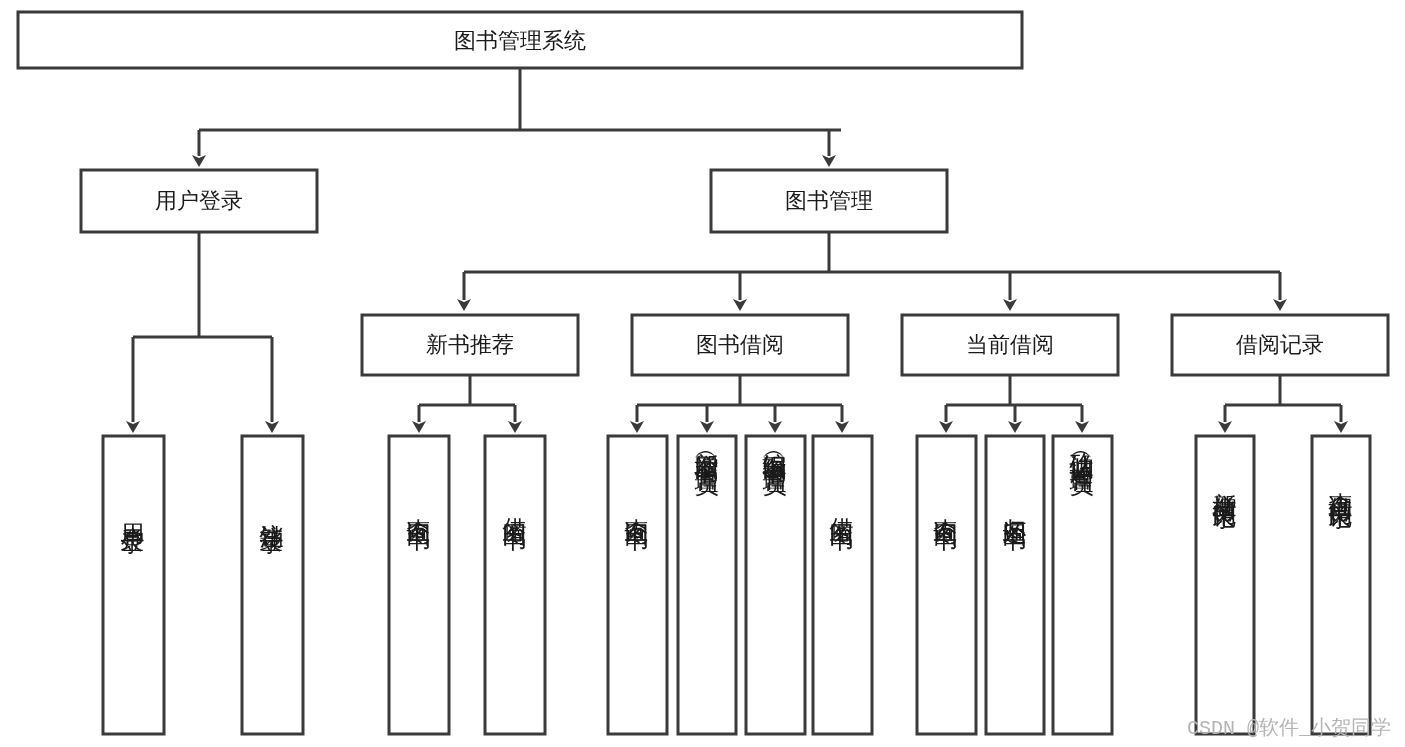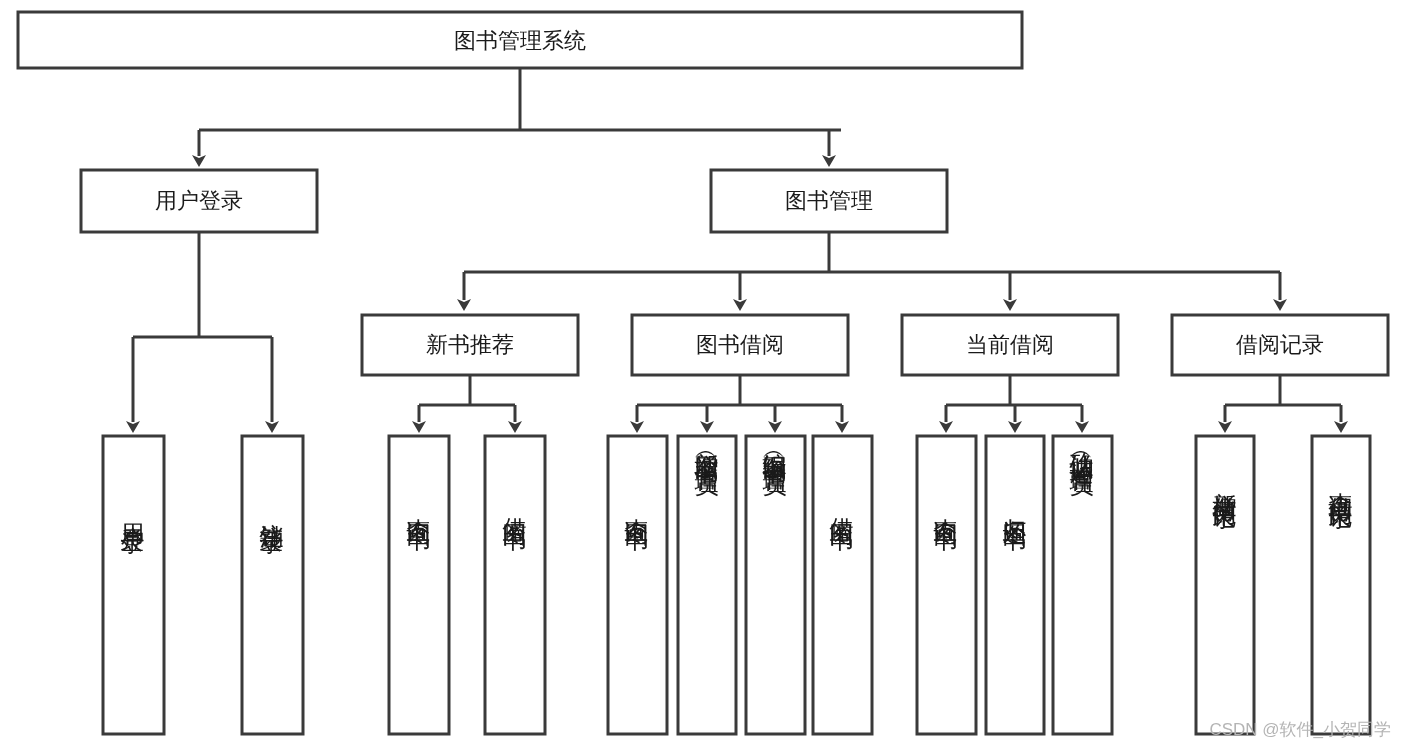--- a/index.html
+++ b/index.html
@@ -46,22 +46,22 @@
     fill: none;
   }
   .arrow-head {
     fill: #3a3a3a;
     stroke: none;
   }
   .watermark {
     position: absolute;
     right: 14px;
     bottom: 6px;
-    font-family: Liberation Sans, sans-serif;
-    font-size: 17px;
+    font-family: Liberation Mono, monospace;
+    font-size: 20px;
     color: #b4b4b4;
     white-space: nowrap;
     pointer-events: none;
   }
 </style>
 </head>
 <body>
 
 <svg id="diagram" viewBox="0 0 1405 747" xmlns="http://www.w3.org/2000/svg">
 

